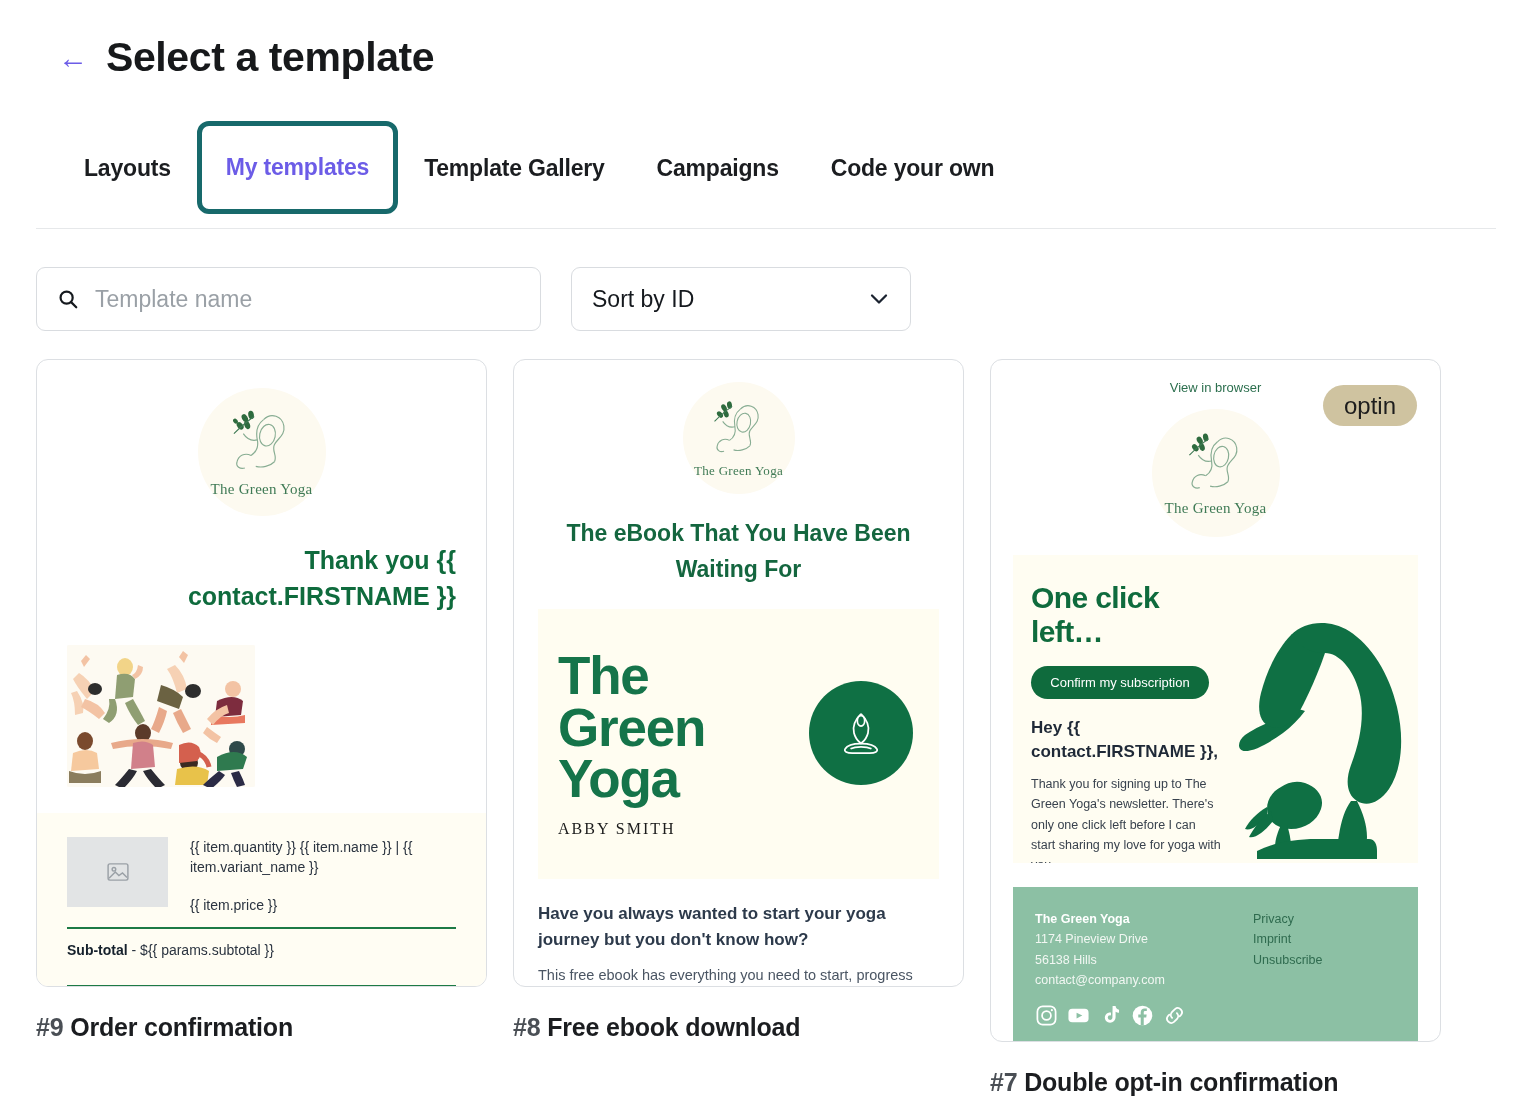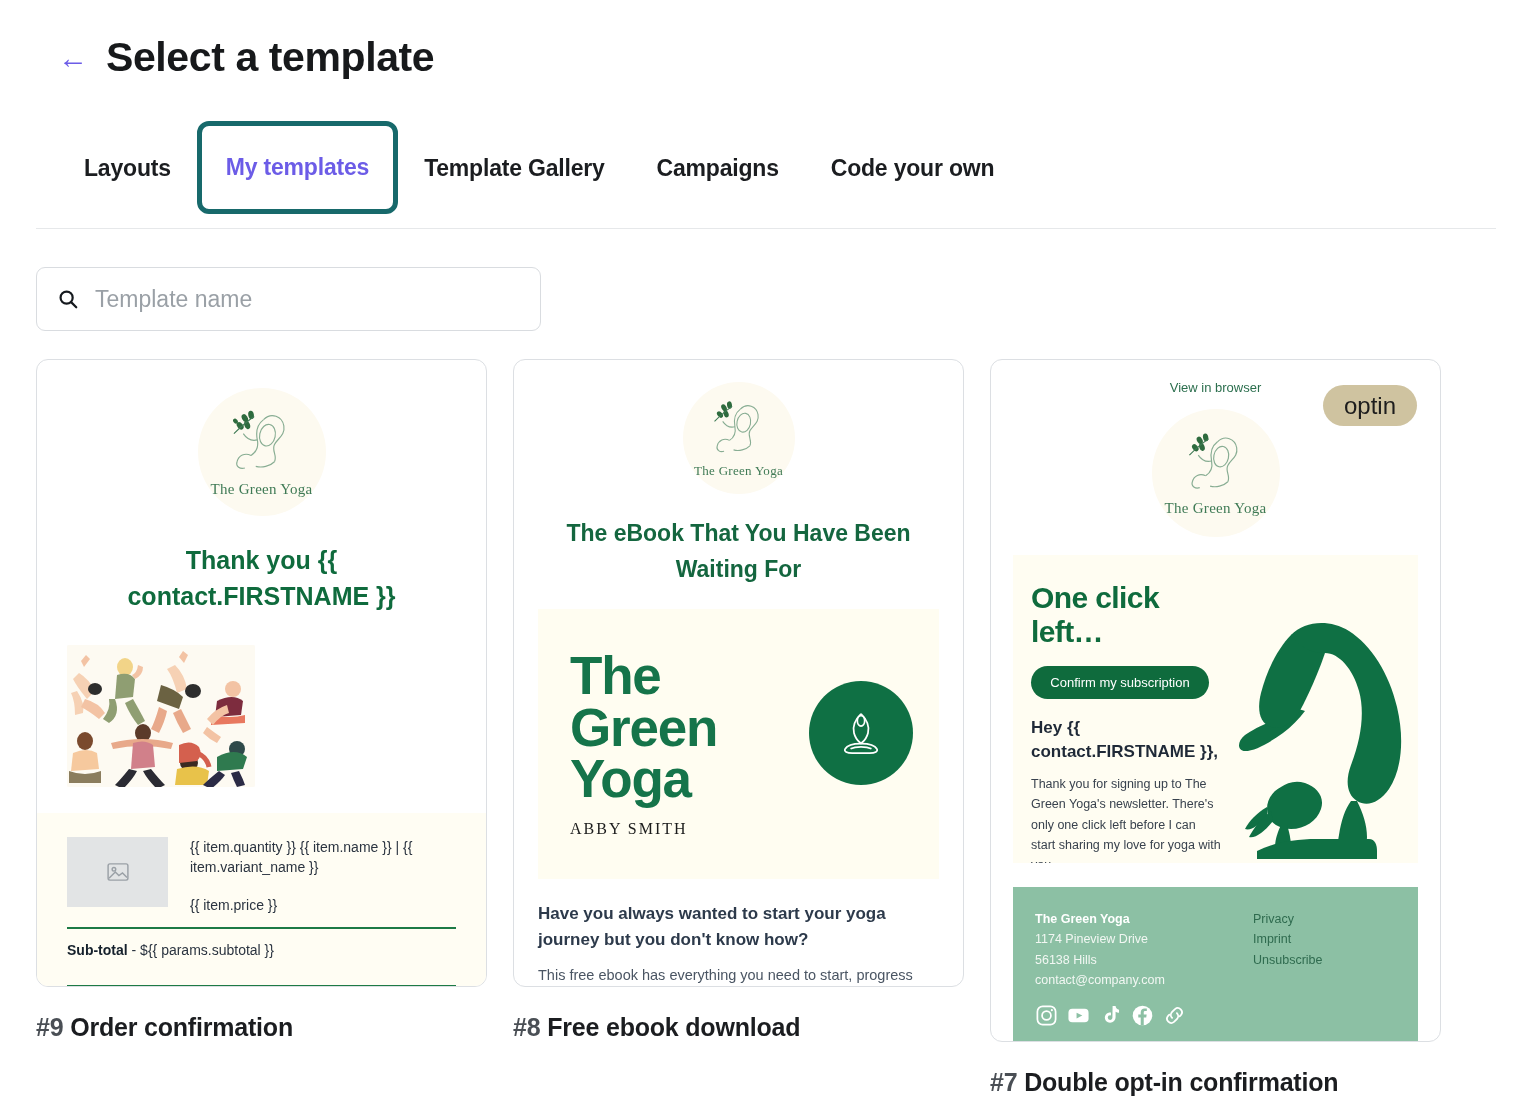--- a/index.html
+++ b/index.html
@@ -90,21 +90,21 @@
   .logo-circle.sm { width: 112px; height: 112px; }
   .logo-wordmark {
     font-family: "Liberation Serif", serif; font-size: 15px;
     color: #3f7a55; letter-spacing: .3px; margin-top: 2px;
   }
   .logo-circle.sm .logo-wordmark { font-size: 13px; }
 
   
   .c1 { padding: 28px 30px 0 30px; }
   .c1 .heading {
-    text-align: center; color: #0f6b3d; font-weight: bold;
+    text-align: right; color: #0f6b3d; font-weight: bold;
     font-size: 25px; line-height: 1.45; margin-top: 26px;
   }
   .c1 .row { display: flex; gap: 18px; margin-top: 30px; }
   .c1 .illus { width: 188px; height: 142px; background: #fdfaf2; flex: 0 0 auto; border-radius: 2px; }
   .c1 .copy { font-size: 15px; color: #2b3440; line-height: 1.55; padding-top: 4px; }
   .c1 .order-box { background: #fffdf3; margin: 26px -30px 0 -30px; padding: 24px 30px 0 30px; }
   .c1 .item-row { display: flex; gap: 22px; }
   .c1 .thumb {
     width: 101px; height: 70px; background: #e2e4e5;
     display: flex; align-items: center; justify-content: center; flex: 0 0 auto;
@@ -116,21 +116,21 @@
   .c1 .total-line b { color: #15202b; }
 
   
   .c2 { padding: 22px 24px 0 24px; }
   .c2 .heading {
     text-align: center; color: #14663f; font-weight: bold;
     font-size: 23px; line-height: 1.55; margin-top: 22px;
   }
   .c2 .hero {
     background: #fffdf1; margin-top: 22px; height: 270px;
-    display: flex; align-items: center; padding: 0 32px; position: relative;
+    display: flex; align-items: center; padding: 0 20px; position: relative;
   }
   .c2 .hero-word {
     font-family: "Liberation Sans", sans-serif; font-weight: bold;
     color: #15744a; font-size: 53px; line-height: 0.97; letter-spacing: -1.2px;
   }
   .c2 .hero-author {
     font-family: "Liberation Serif", serif; font-size: 16px;
     letter-spacing: 2px; color: #1c1c1c; margin-top: 16px;
   }
   .c2 .hero-badge {
@@ -203,20 +203,26 @@
     <div class="tabs-rule"></div>
   </div>
 
   <div class="filterbar">
     <div class="search-box">
       <svg class="search-icon" viewBox="0 0 24 24" fill="none" stroke="currentColor" stroke-width="2.4" stroke-linecap="round">
         <circle cx="10.5" cy="10.5" r="6.6"></circle>
           <line x1="15.4" y1="15.4" x2="21" y2="21"></line>
       </svg>
       <input class="search-input" type="text" placeholder="Template name" style="">
+    </div>
+    <div class="sort-box">
+      <span class="sort-label">Sort by ID</span>
+      <svg class="chev" viewBox="0 0 24 16" fill="none" stroke="currentColor" stroke-width="2.6" stroke-linecap="round" stroke-linejoin="round">
+        <polyline points="4,4 12,12 20,4"></polyline>
+      </svg>
     </div>
   </div>
 
   <div class="grid">
 
     <div class="card-col">
       <div class="card c1">
         <div class="logo-circle">
           <svg width="78" height="72" viewBox="0 0 100 92" fill="none" stroke="#88ad93" stroke-width="1.5">
             <path d="M52 16 C62 6 76 12 78 24 C80 36 70 40 66 48 C62 56 70 62 66 70"></path>

